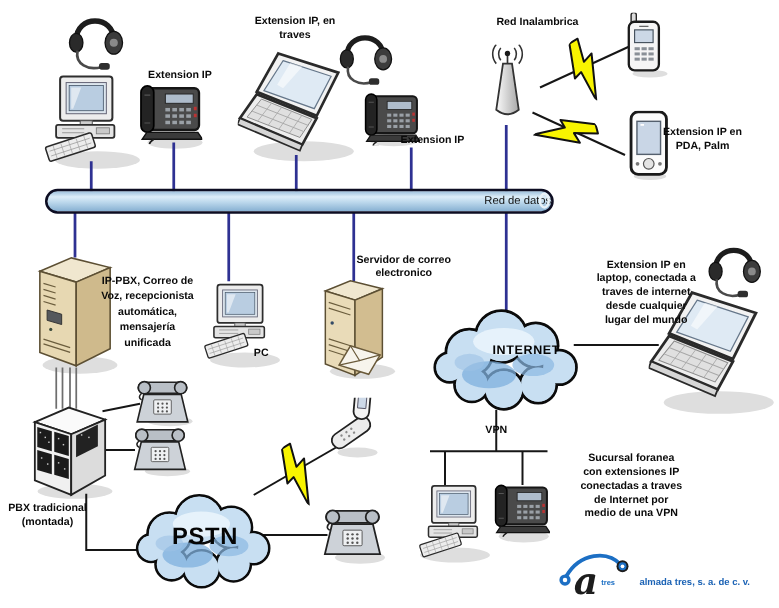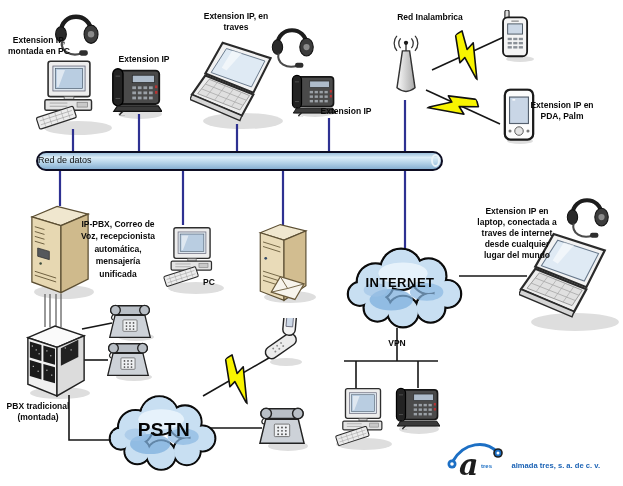--- a/index.html
+++ b/index.html
@@ -7,21 +7,21 @@
          font-family:"Liberation Sans",sans-serif;}
   .abs{position:absolute;}
   .lbl{position:absolute;font-weight:bold;font-size:8.5px;line-height:10.5px;color:#0a0a0a;
        text-align:center;white-space:pre-line;}
   .lh11{line-height:11px;}
   .lh12{line-height:12.4px;}
   .cloud-lbl{position:absolute;font-weight:bold;color:#050505;text-align:center;letter-spacing:.5px;}
   #bus{position:absolute;left:36px;top:151px;width:407px;height:20px;
        background:linear-gradient(to bottom,#9dc0dc 0%,#dcedf8 28%,#bcd8ec 55%,#87b0d2 100%);
        border:2px solid #0d0d22;border-radius:11px;box-sizing:border-box;
-       text-align:left;font-size:9px;line-height:15px;color:#111;}
+       text-align:right;font-size:9px;line-height:15px;color:#111;}
   #bus .cap{position:absolute;right:1px;top:1px;width:9px;height:13px;border:2px solid #e9f2f8;
        border-radius:50%;box-sizing:border-box;}
   .rot-ne{transform:rotate(-54deg);}
   .rot-se{transform:rotate(52deg);}
   #company{position:absolute;left:488px;top:461px;width:112px;font-size:7.6px;font-weight:bold;
        color:#1c63b5;text-align:right;}
 </style>
 </head>
 <body>
 
@@ -422,39 +422,44 @@
       <circle cx="8" cy="24" r="1.8" fill="#fff"></circle>
   <path d="M9,21 C20,2 42,0 53,12" stroke="#1c6fc4" stroke-width="3" fill="none"></path>
   <circle cx="54" cy="13" r="4.8" fill="#1d1d1d"></circle>
       <circle cx="54" cy="13" r="3.2" fill="#1c6fc4"></circle>
       <circle cx="54" cy="13" r="1.5" fill="#fff"></circle>
   <text x="15" y="35" font-family="DejaVu Serif, serif" font-style="italic" font-weight="bold" font-size="30" fill="#1d1d1d">a</text>
   <text x="37" y="28" font-family="Liberation Sans, sans-serif" font-weight="bold" font-size="6" fill="#1c6fc4">tres</text>
 </svg>
 <div id="company">almada tres, s. a. de c. v.</div>
 
-<div class="lbl" style="left:0;top:35px;width:78px">Extension IP,
-montada en PC</div>
 <div class="lbl" style="left:108px;top:54px;width:72px">Extension IP</div>
 <div class="lbl" style="left:190px;top:11px;width:92px">Extension IP, en
 traves</div>
 <div class="lbl" style="left:320px;top:106px;width:52px">Extension IP</div>
 <div class="lbl" style="left:382px;top:12px;width:96px">Red Inalambrica</div>
 <div class="lbl" style="left:524px;top:100px;width:76px">Extension IP en
 PDA, Palm</div>
 <div class="lbl lh12" style="left:76px;top:218px;width:84px">IP-PBX, Correo de
 Voz, recepcionista
 automática,
 mensajería
 unificada</div>
 <div class="lbl" style="left:196px;top:277px;width:26px">PC</div>
-<div class="cloud-lbl" style="left:344px;top:275px;width:112px;font-size:13px">INTERNET</div>
+<div class="lbl" style="left:280px;top:202px;width:86px">Servidor de correo
+electronico</div>
+<div class="cloud-lbl" style="left:365px;top:275px;width:112px;font-size:10px">INTERNET</div>
 <div class="lbl lh11" style="left:470px;top:206px;width:94px">Extension IP en
 laptop, conectada a
 traves de internet
 desde cualquier
 lugar del mundo</div>
 <div class="lbl" style="left:380px;top:338px;width:34px">VPN</div>
+<div class="lbl lh11" style="left:448px;top:361px;width:114px">Sucursal foranea
+con extensiones IP
+conectadas a traves
+de Internet por
+medio de una VPN</div>
 <div class="lbl" style="left:0;top:401px;width:76px">PBX tradicional
 (montada)</div>
 <div class="cloud-lbl" style="left:114px;top:419px;width:100px;font-size:19px">PSTN</div>
 
 </div>
 
 </body></html>

